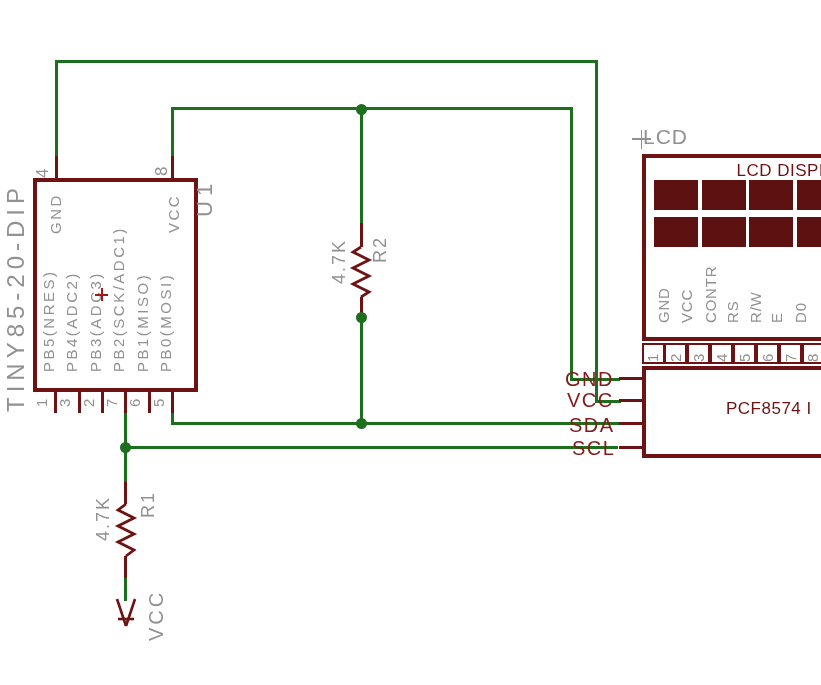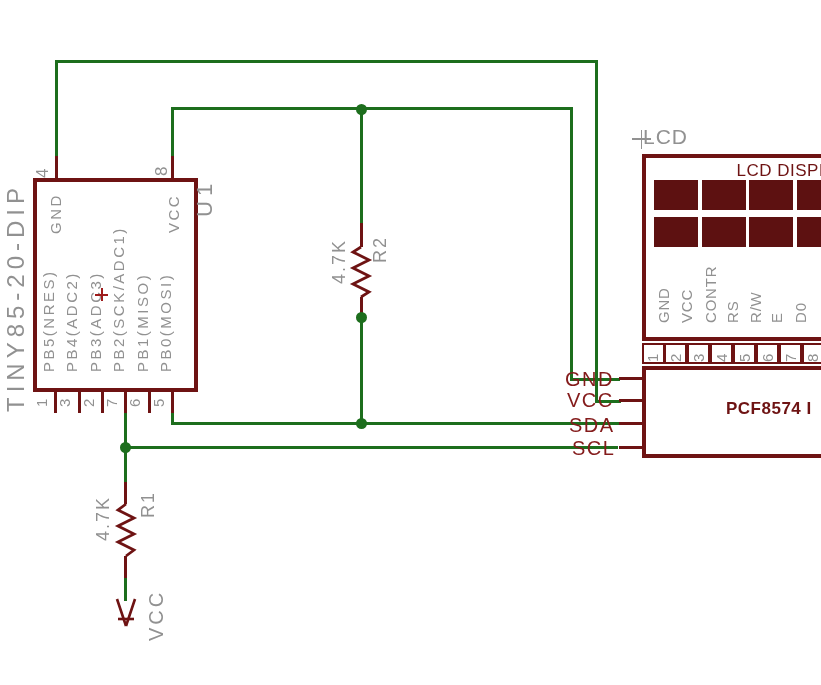--- a/index.html
+++ b/index.html
@@ -150,19 +150,19 @@
   <div class="vt" style="left:645.4px;top:361.5px;letter-spacing:0;">1</div>
   <div class="vt" style="left:668.2px;top:361.5px;letter-spacing:0;">2</div>
   <div class="vt" style="left:691.1px;top:361.5px;letter-spacing:0;">3</div>
   <div class="vt" style="left:713.9px;top:361.5px;letter-spacing:0;">4</div>
   <div class="vt" style="left:736.8px;top:361.5px;letter-spacing:0;">5</div>
   <div class="vt" style="left:759.6px;top:361.5px;letter-spacing:0;">6</div>
   <div class="vt" style="left:782.5px;top:361.5px;letter-spacing:0;">7</div>
   <div class="vt" style="left:805.4px;top:361.5px;letter-spacing:0;">8</div>
 
   <div class="box" style="left:642px;top:365.5px;width:185px;height:92.5px;"></div>
-  <div class="ht" style="left:726px;top:400px;font-size:17px;font-weight:700;letter-spacing:0.5px;">PCF8574 I</div>
+  <div class="ht" style="left:726px;top:400px;font-size:17px;font-weight:400;letter-spacing:0.5px;">PCF8574 I</div>
   <div class="netlbl" style="left:565px;top:368.5px;">GND</div>
   <div class="netlbl" style="left:567px;top:389.5px;">VCC</div>
   <div class="netlbl" style="left:569px;top:415px;">SDA</div>
   <div class="netlbl" style="left:572px;top:438px;">SCL</div>
 
 </div>
 
 </body></html>

